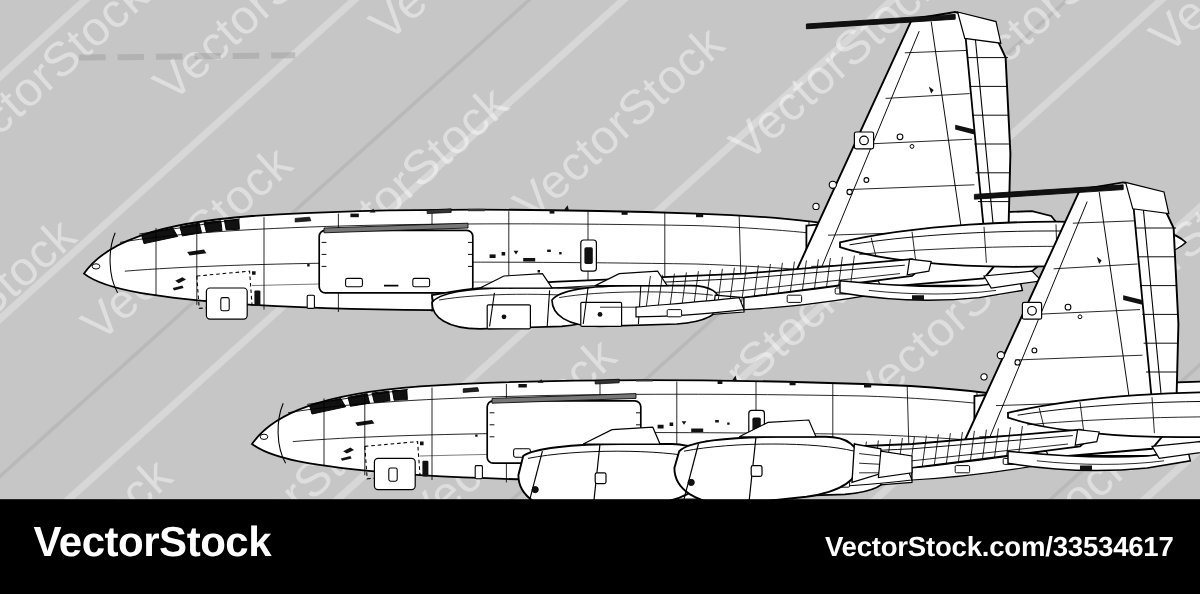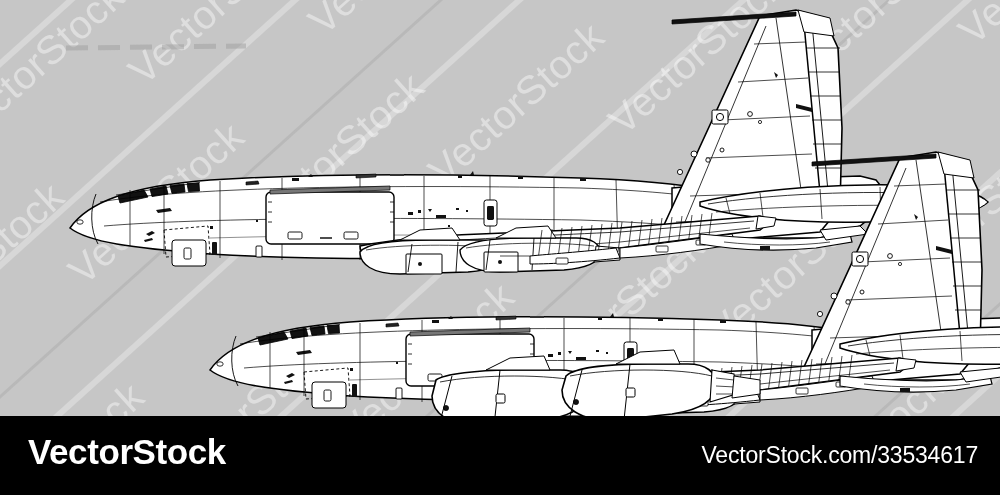--- a/index.html
+++ b/index.html
@@ -55,21 +55,21 @@
   .footer{
     position:absolute;left:0;top:416px;width:1000px;height:79px;
     background:#000;
   }
   .brand{
     position:absolute;left:28px;top:16px;
     color:#fff;font-size:35px;font-weight:bold;letter-spacing:-.4px;
   }
   .siteurl{
     position:absolute;right:22px;top:26px;
-    color:#fff;font-size:23px;font-weight:400;letter-spacing:-.2px;
+    color:#fff;font-size:23px;font-weight:700;letter-spacing:-.2px;
   }
   .dashline{position:absolute;pointer-events:none;}
 </style>
 </head>
 <body>
 
 <div id="stage">
 
   <div class="wm-stripes"></div>
   <div class="wm-stripes2"></div>

